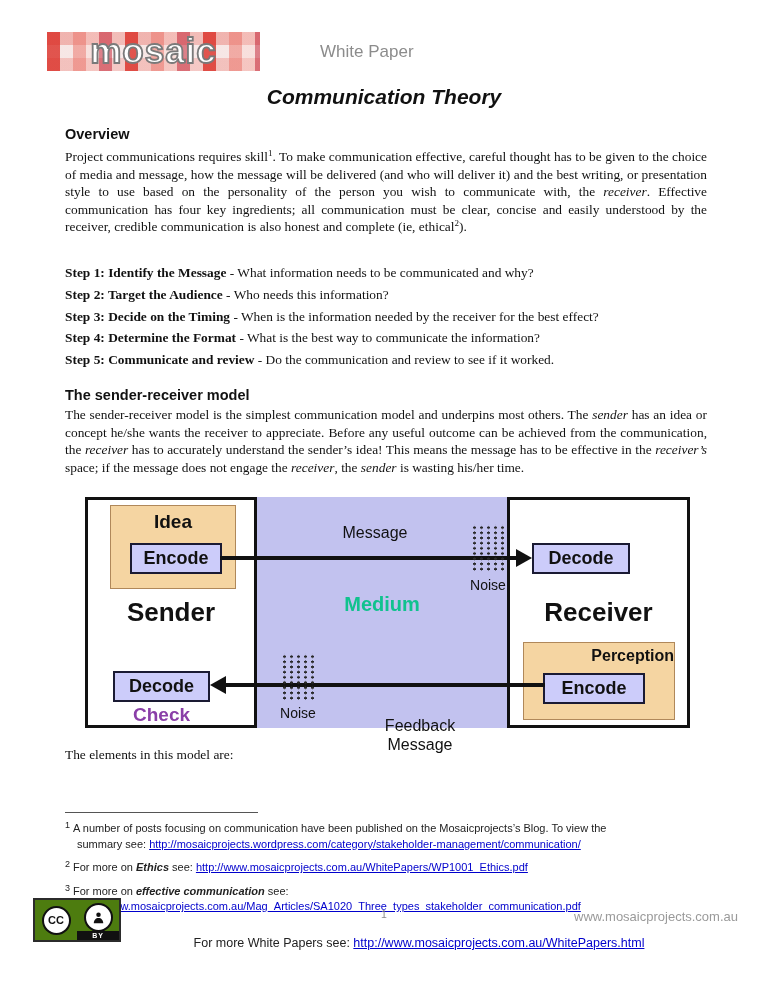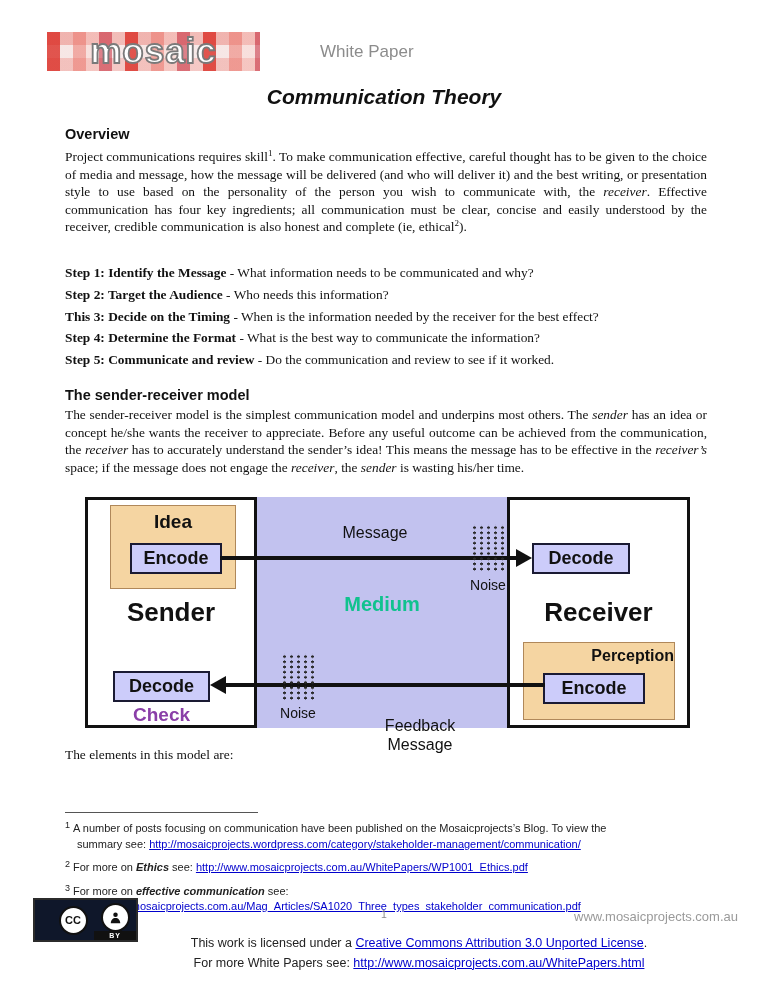--- a/index.html
+++ b/index.html
@@ -103,21 +103,21 @@
 
   .elements-line { left:65px; top:747px; font-size:13.4px; }
 
   
   .fn-divider { left:65px; top:812px; width:193px; border-top:1.5px solid #555; height:0; }
   .footnotes { left:65px; top:818px; width:652px; font-family:"Liberation Sans", sans-serif; font-size:11px; line-height:15.5px; color:#222; }
   .footnote { margin:0 0 5px 0; padding-left:12px; text-indent:-12px; }
   .fn-num { font-size:9px; vertical-align:4px; margin-right:3px; }
 
   
-  .cc-badge { left:33px; top:898px; width:84px; height:40px; background:#0f172a; border:2px solid #2b2b2b; display:flex;padding-left:17px; }
+  .cc-badge { left:33px; top:898px; width:84px; height:40px; background:#4d7c0f; border:2px solid #2b2b2b; display:flex; }
   .cc-cell { position:relative; flex:1; display:flex; align-items:center; justify-content:center; }
   .cc-circle {
     width:25px; height:25px; border-radius:50%; background:#fff; border:2.5px solid #111;
     display:flex; align-items:center; justify-content:center;
     font-family:"Liberation Sans", sans-serif; font-weight:bold; font-size:11px; color:#111;
   }
   .cc-by-cell { flex-direction:column; justify-content:flex-start; padding-top:3px; }
   .cc-by-bar {
     position:absolute; bottom:0; left:0; right:0; height:9px; background:#111;
     color:#fff; font-family:"Liberation Sans", sans-serif; font-size:7px; font-weight:bold;
@@ -139,21 +139,21 @@
   </div>
   <div class="abs white-paper">White Paper</div>
   <div class="abs doc-title">Communication Theory</div>
 
   <div class="abs h2" style="left:65px; top:126px;">Overview</div>
   <div class="abs body-par" style="left:65px; top:148px;"><span>Project communications requires skill</span><span class="seg-sup">1</span><span>. To make communication effective, careful thought has to be given to the choice of media and message, how the message will be delivered (and who will deliver it) and the best writing, or presentation style to use based on the personality of the person you wish to communicate with, the </span><span class="seg-i">receiver</span><span>. Effective communication has four key ingredients; all communication must be clear, concise and easily understood by the receiver, credible communication is also honest and complete (ie, ethical</span><span class="seg-sup">2</span><span>).</span></div>
 
   <div class="abs steps" style="left:65px; top:262px;">
     <div class="step-row"><span class="step-label">Step 1: Identify the Message</span><span> - What information needs to be communicated and why?</span></div>
     <div class="step-row"><span class="step-label">Step 2: Target the Audience</span><span> - Who needs this information?</span></div>
-    <div class="step-row"><span class="step-label">This 3: Decide on the Timing</span><span> - When is the information needed by the receiver for the best effect?</span></div>
+    <div class="step-row"><span class="step-label">Step 3: Decide on the Timing</span><span> - When is the information needed by the receiver for the best effect?</span></div>
     <div class="step-row"><span class="step-label">Step 4: Determine the Format</span><span> - What is the best way to communicate the information?</span></div>
     <div class="step-row"><span class="step-label">Step 5: Communicate and review</span><span> - Do the communication and review to see if it worked.</span></div>
   </div>
 
   <div class="abs h2" style="left:65px; top:387px;">The sender-receiver model</div>
   <div class="abs body-par" style="left:65px; top:406px;"><span>The sender-receiver model is the simplest communication model and underpins most others. The </span><span class="seg-i">sender</span><span> has an idea or concept he/she wants the receiver to appreciate. Before any useful outcome can be achieved from the communication, the </span><span class="seg-i">receiver</span><span> has to accurately understand the sender’s idea! This means the message has to be effective in the </span><span class="seg-i">receiver’s</span><span> space; if the message does not engage the </span><span class="seg-i">receiver</span><span>, the </span><span class="seg-i">sender</span><span> is wasting his/her time.</span></div>
 
   <div class="abs diagram">
     <div class="abs d-medium"></div>
     <div class="abs d-outer d-sender-box"></div>
@@ -213,17 +213,16 @@
           </svg>
       </div>
       <div class="cc-by-bar">BY</div>
     </div>
   </div>
   <div class="abs footer-meta">
     <div class="page-number">1</div>
     <div class="website">www.mosaicprojects.com.au</div>
   </div>
   <div class="abs license-block">
-    <div><span>This work is licensed under a </span><span class="seg-lnk">Creative Commons Attribution 3.0 Unported License</span><span>.</span></div>
     <div><span>For more White Papers see: </span><span class="seg-lnk">http://www.mosaicprojects.com.au/WhitePapers.html</span></div>
   </div>
 
 </div>
 
 </body></html>

